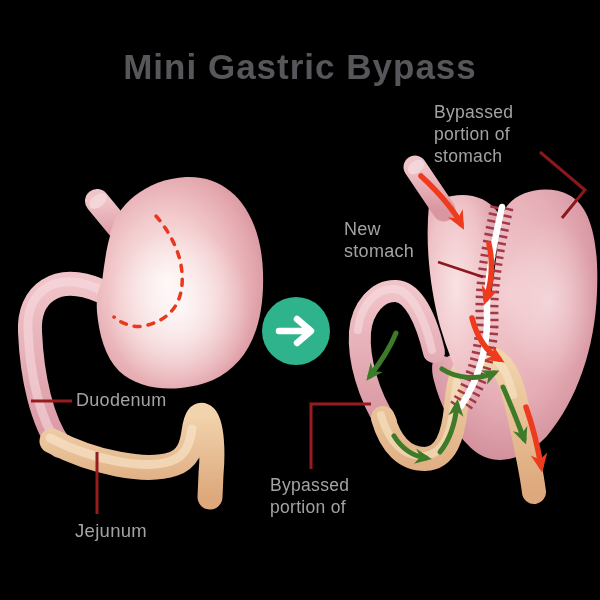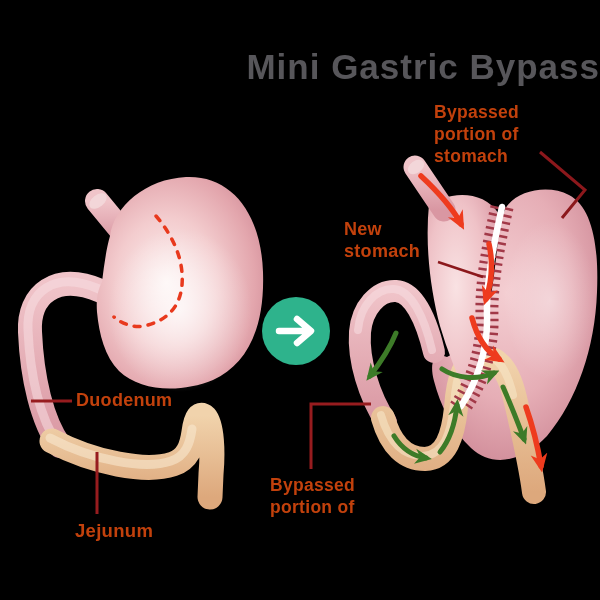--- a/index.html
+++ b/index.html
@@ -2,25 +2,25 @@
 <html><head>
 <meta charset="utf-8">
 <style>
   html,body{margin:0;padding:0;background:#000;}
   .stage{
     position:relative;width:600px;height:600px;background:#000;overflow:hidden;
     font-family:"Liberation Sans",sans-serif;
   }
   .stage svg{position:absolute;left:0;top:0;}
   .title{
-    position:absolute;left:0;right:0;top:47px;text-align:right;
+    position:absolute;left:0;right:0;top:47px;text-align:center;
     font-size:35px;font-weight:700;letter-spacing:1px;color:#57565a;
   }
   .label{
-    position:absolute;color:#c2410c;font-weight:700;letter-spacing:.3px;
+    position:absolute;color:#a3a3a3;font-weight:400;letter-spacing:.3px;
     line-height:22px;white-space:nowrap;
   }
   .label span{display:block;}
 </style>
 </head>
 <body>
 
 <div class="stage">
 
 <svg width="600" height="600" viewBox="0 0 600 600">

